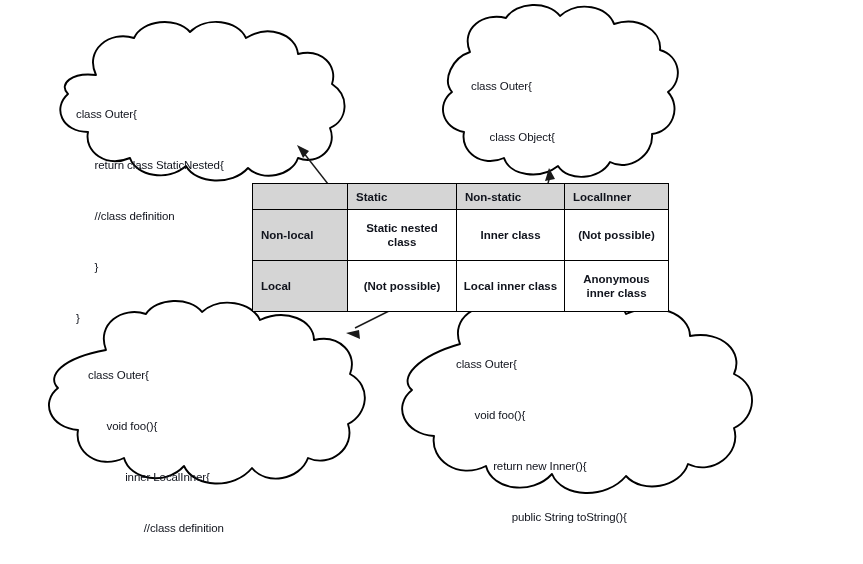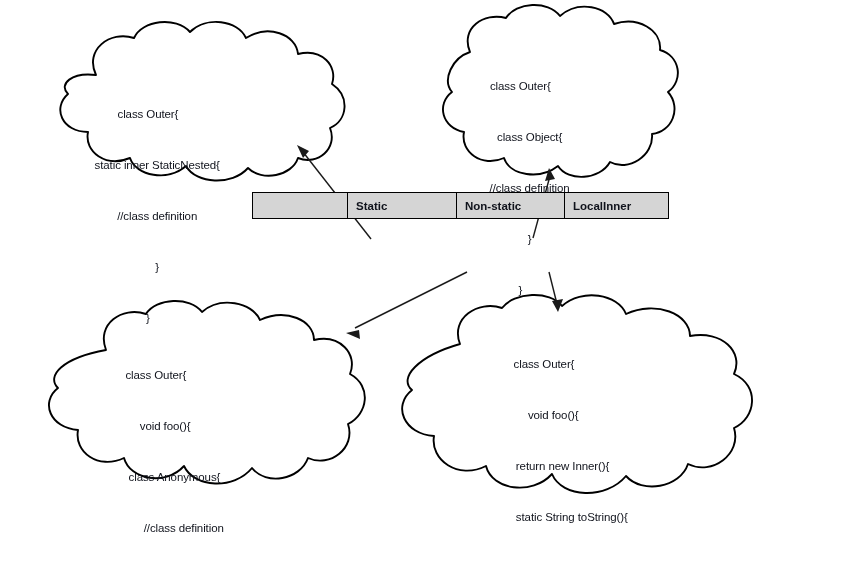--- a/index.html
+++ b/index.html
@@ -50,32 +50,32 @@
   .code-block {
     position: absolute;
     font-family: "Liberation Sans", sans-serif;
     font-size: 11.5px;
     line-height: 17px;
     color: #10131c;
     white-space: pre;
     letter-spacing: -0.1px;
     font-weight: 500;
   }
-  .code-line { display: block; white-space: pre; text-align: center; }
+  .code-line { display: block; white-space: pre; }
 
   #cloud-tl-code { left: 76px; top: 72px; }
   #cloud-tr-code { left: 471px; top: 44px; }
   #cloud-bl-code { left: 88px; top: 333px; }
   #cloud-br-code { left: 456px; top: 322px; }
 
   
   #comparison-table {
     position: absolute;
     left: 252px;
-    top: 192px;
+    top: 183px;
     width: 388px;
     border-collapse: collapse;
     table-layout: fixed;
     background: #ffffff;
   }
   #comparison-table td {
     border: 1.3px solid #000000;
     font-size: 11.5px;
     font-weight: bold;
     color: #10131c;
@@ -187,60 +187,84 @@
     </g>
 
     <g>
       <line class="arrow-line" x1="549" y1="272" x2="557" y2="304"></line>
       <polygon class="arrow-head" points="558,312 552,301 563,299"></polygon>
     </g>
   </svg>
 
   <div class="code-block" id="cloud-tl-code">
     <span class="code-line">class Outer{</span>
-    <span class="code-line">      static inner StaticNested{</span>
+    <span class="code-line">      return class StaticNested{</span>
     <span class="code-line">      //class definition</span>
     <span class="code-line">      }</span>
     <span class="code-line">}</span>
   </div>
 
   <div class="code-block" id="cloud-tr-code">
     <span class="code-line">class Outer{</span>
     <span class="code-line">      class Object{</span>
     <span class="code-line">      //class definition</span>
     <span class="code-line">      }</span>
     <span class="code-line">}</span>
   </div>
 
   <div class="code-block" id="cloud-bl-code">
     <span class="code-line">class Outer{</span>
     <span class="code-line">      void foo(){</span>
-    <span class="code-line">            class Anonymous{</span>
+    <span class="code-line">            inner LocalInner{</span>
     <span class="code-line">                  //class definition</span>
     
     
     
   </div>
 
   <div class="code-block" id="cloud-br-code">
     <span class="code-line">class Outer{</span>
     <span class="code-line">      void foo(){</span>
     <span class="code-line">            return new Inner(){</span>
-    <span class="code-line">                  static String toString(){</span>
+    <span class="code-line">                  public String toString(){</span>
     <span class="code-line">                        return “anonymous”;</span>
     
     
     
     
   </div>
 
   <table id="comparison-table">
     <tbody>
       <tr class="head-row">
         <td class="col-head gray"></td>
         <td class="col-a gray colhead">Static</td>
         <td class="col-b gray colhead">Non-static</td>
         <td class="col-c gray colhead">LocalInner</td>
       </tr>
+      <tr class="body-row">
+        <td class="col-head gray rowlabel">Non-local</td>
+        <td class="col-a">
+          <span class="cell-text">Static nested class</span>
+        </td>
+        <td class="col-b">
+          <span class="cell-text">Inner class</span>
+        </td>
+        <td class="col-c">
+          <span class="cell-text">(Not possible)</span>
+        </td>
+      </tr>
+      <tr class="body-row">
+        <td class="col-head gray rowlabel">Local</td>
+        <td class="col-a">
+          <span class="cell-text">(Not possible)</span>
+        </td>
+        <td class="col-b">
+          <span class="cell-text">Local inner class</span>
+        </td>
+        <td class="col-c">
+          <span class="cell-text">Anonymous inner class</span>
+        </td>
+      </tr>
     </tbody>
   </table>
 
 </div>
 
 </body></html>

